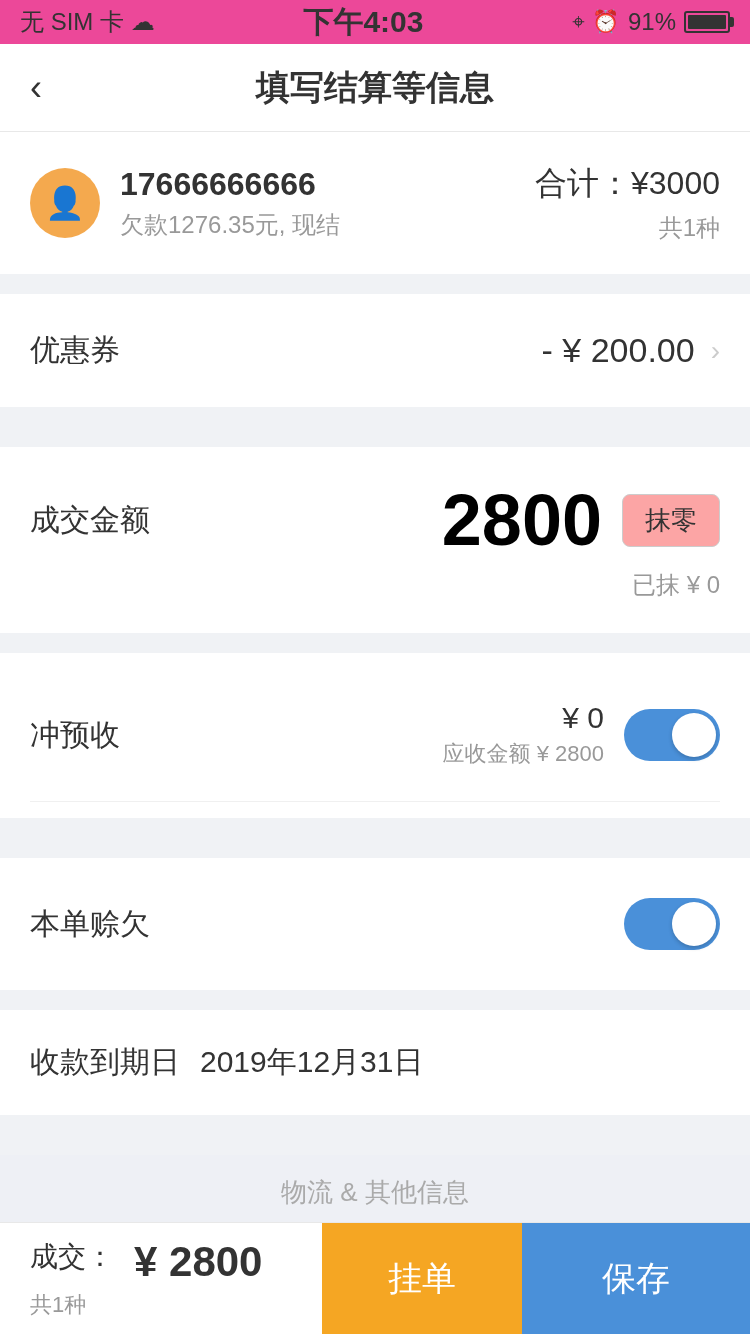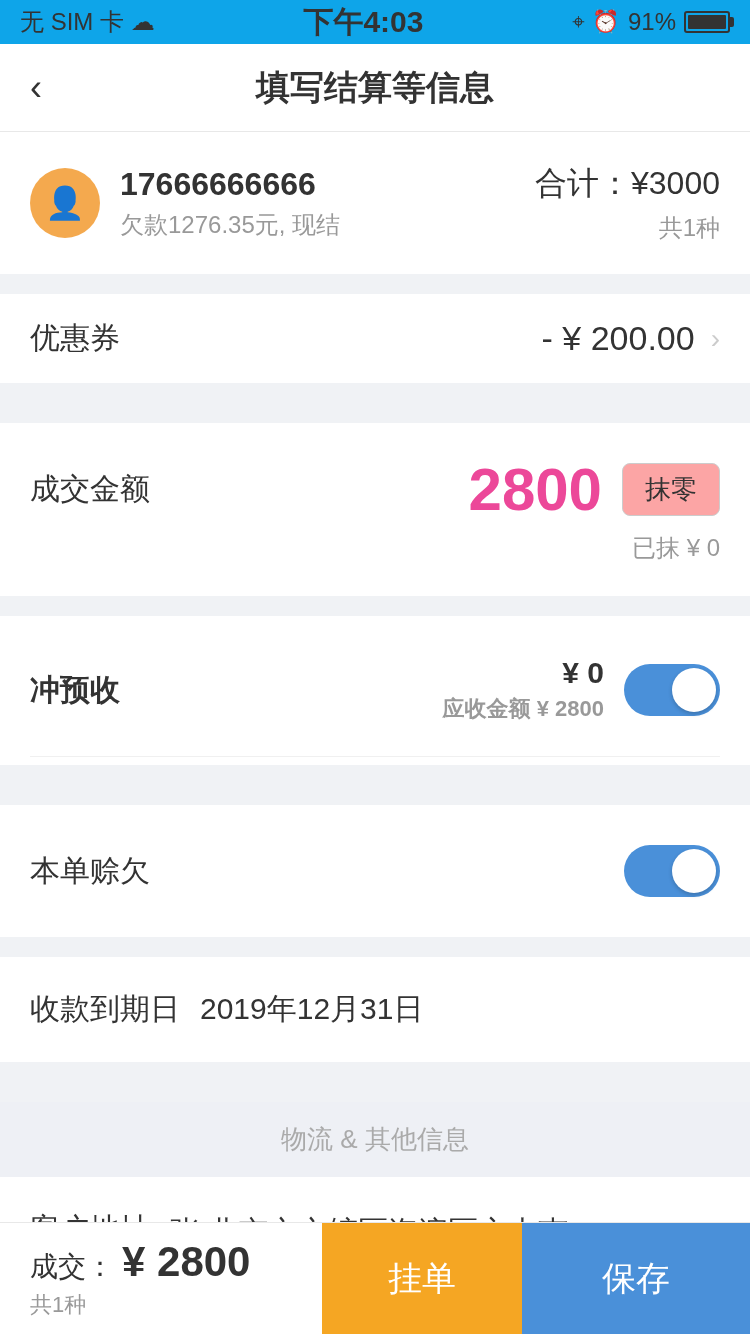--- a/index.html
+++ b/index.html
@@ -10,21 +10,21 @@
       font-family: -apple-system, 'PingFang SC', 'Helvetica Neue', Arial, sans-serif;
       background: #f0f2f5;
       font-size: 28px;
       color: #333;
     }
 
     
     .status-bar {
       width: 750px;
       height: 44px;
-      background: #0ea5e9;
+      background: #ec4899;
       display: flex;
       align-items: center;
       justify-content: space-between;
       padding: 0 20px;
       font-size: 24px;
       color: #333;
     }
     .status-bar-left { display: flex; align-items: center; gap: 10px; }
     .status-bar-center { font-size: 30px; font-weight: 600; }
     .status-bar-right { display: flex; align-items: center; gap: 8px; font-size: 24px; }
@@ -139,21 +139,21 @@
       font-size: 24px;
       color: #999;
       margin-top: 6px;
     }
 
     
     .row-item {
       display: flex;
       align-items: center;
       justify-content: space-between;
-      padding: 24px 30px;
+      padding: 36px 30px;
       background: #fff;
       border-bottom: 1px solid #f0f0f0;
     }
     .row-item:last-child { border-bottom: none; }
     .row-label {
       font-size: 30px;
       color: #333;
     }
     .row-right {
       display: flex;
@@ -196,46 +196,45 @@
     .amount-label {
       font-size: 30px;
       color: #333;
     }
     .amount-value-wrap {
       display: flex;
       align-items: center;
       gap: 20px;
     }
     .amount-value {
-      font-size: 60px;
+      font-size: 72px;
       font-weight: 600;
-      color: #ec4899;
+      color: #000000;
     }
     .round-btn {
       border: 1px solid #ccc;
       border-radius: 8px;
       padding: 8px 22px;
       font-size: 26px;
       color: #333;
       background: #fca5a5;
       cursor: pointer;
     }
     .amount-sub {
       font-size: 24px;
       color: #999;
       margin-top: 8px;
       text-align: right;
     }
 
     
     .prepay-section {
       background: #fff;
-      padding: 8px 30px;
-      margin-bottom: 20px;
-      font-weight: bold;
+      padding: 16px 30px;
+      margin-bottom: 20px;
     }
     .prepay-row {
       display: flex;
       align-items: center;
       justify-content: space-between;
       padding: 32px 0;
       border-bottom: 1px solid #f0f0f0;
     }
     .prepay-left { font-size: 30px; color: #333; }
     .prepay-right {
@@ -524,21 +523,21 @@
       <span class="address-label">客户地址</span>
       <span class="address-value">张 北京市市辖区海淀区永丰南 156 6666 6666</span>
       <span class="address-chevron">›</span>
     </div>
   </div>
 
 </div>
 
 <div class="footer">
   <div class="footer-summary">
-    <div style="display:flex;align-items:flex-end;gap:8px;">
+    <div style="display:flex;align-items:flex-start;gap:20px;">
       <span class="footer-deal">成交：</span>
       <span class="footer-deal-amount">¥ 2800</span>
     </div>
     <div class="footer-deal-sub">共1种</div>
   </div>
   <div class="footer-btn-pending">挂单</div>
   <div class="footer-btn-save">保存</div>
 </div>
 
 </body></html>

